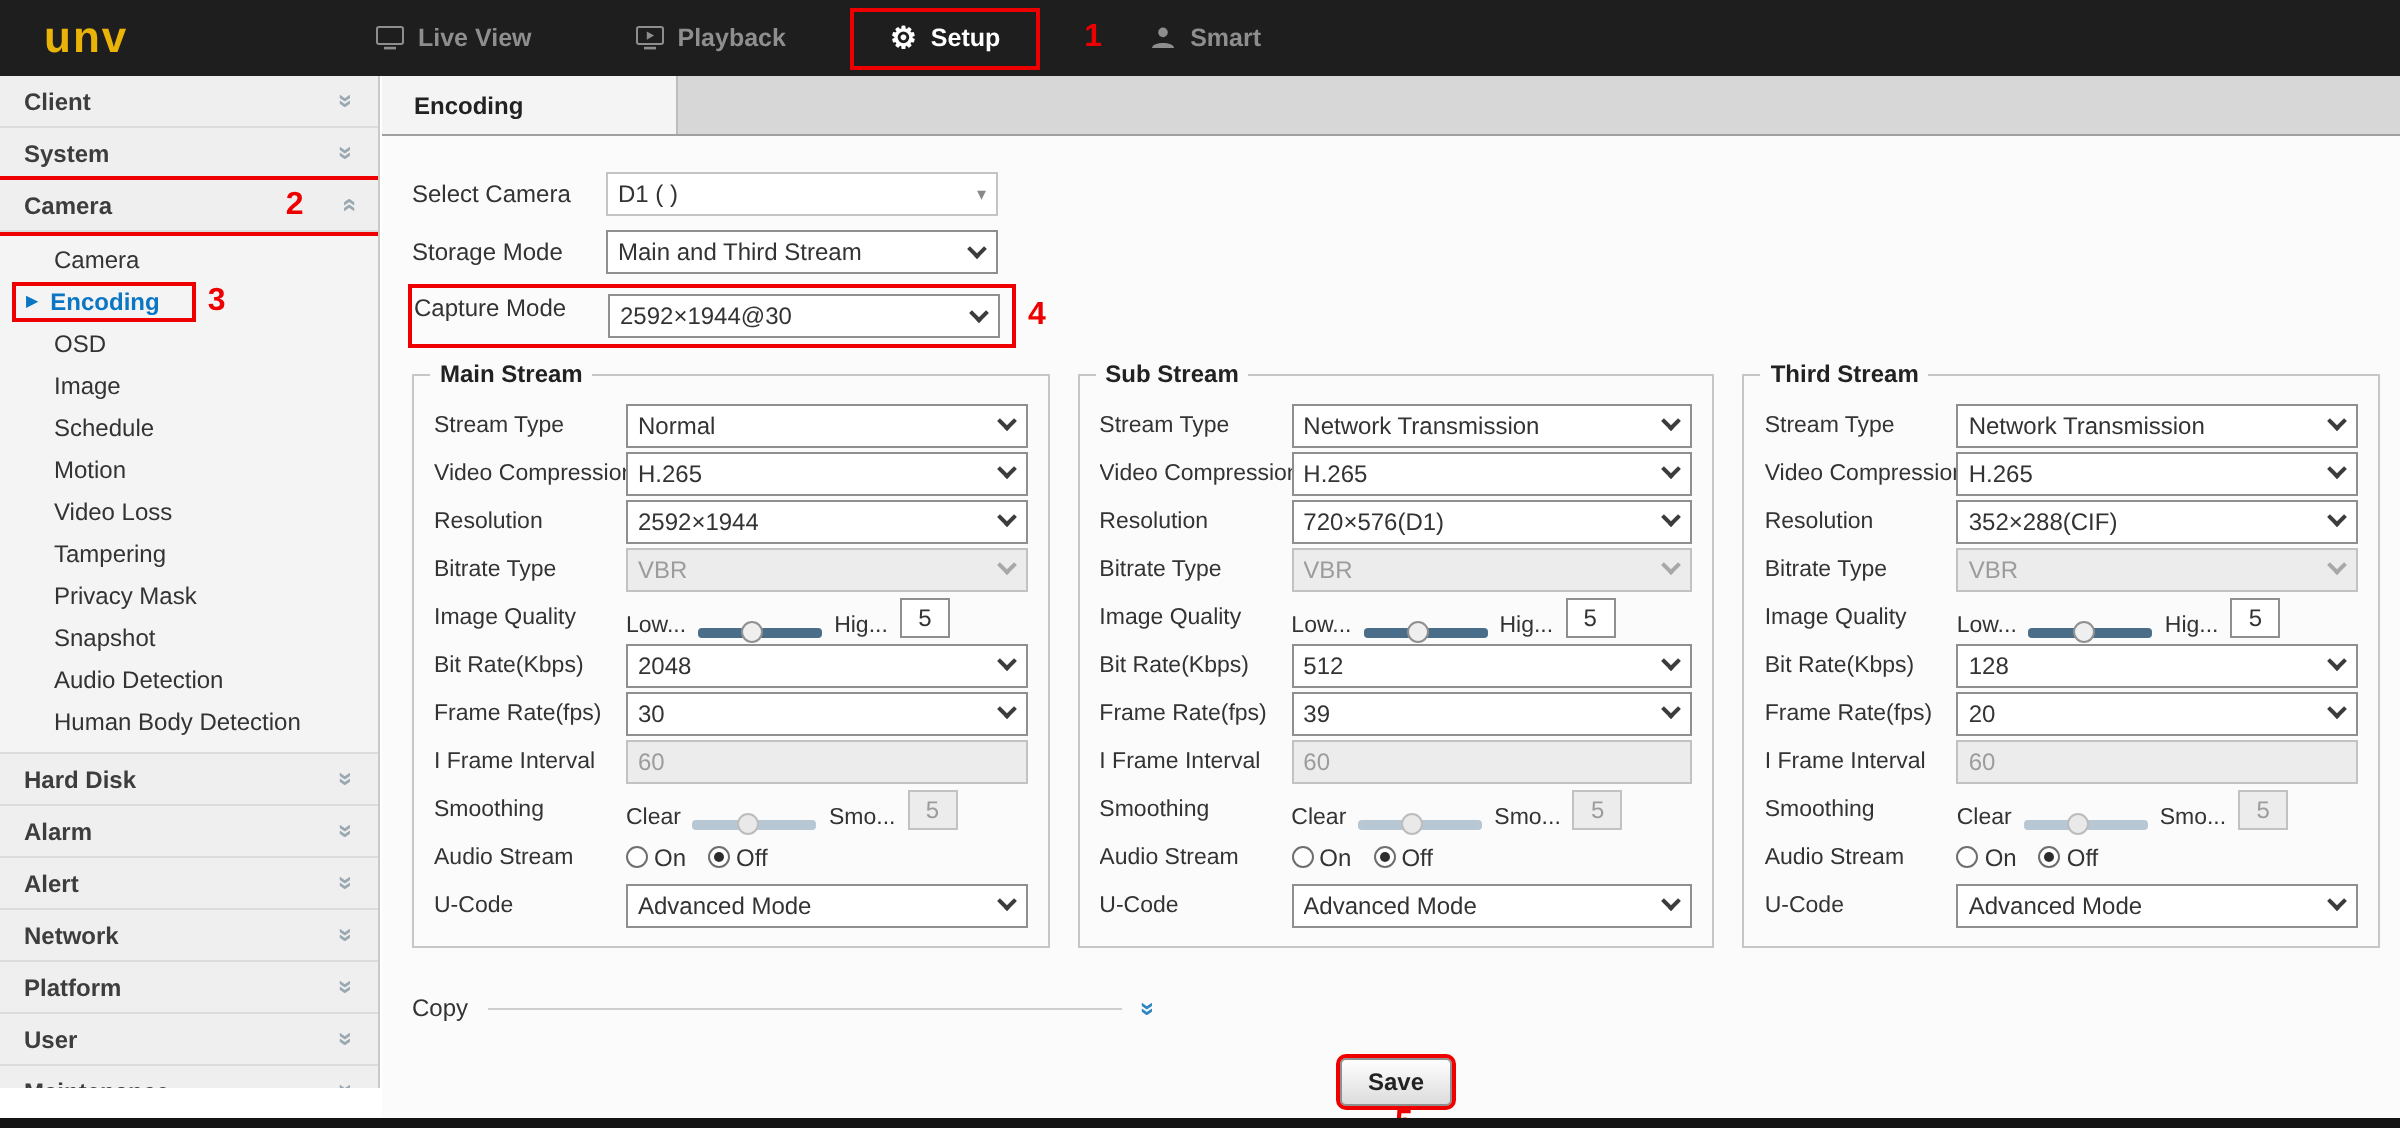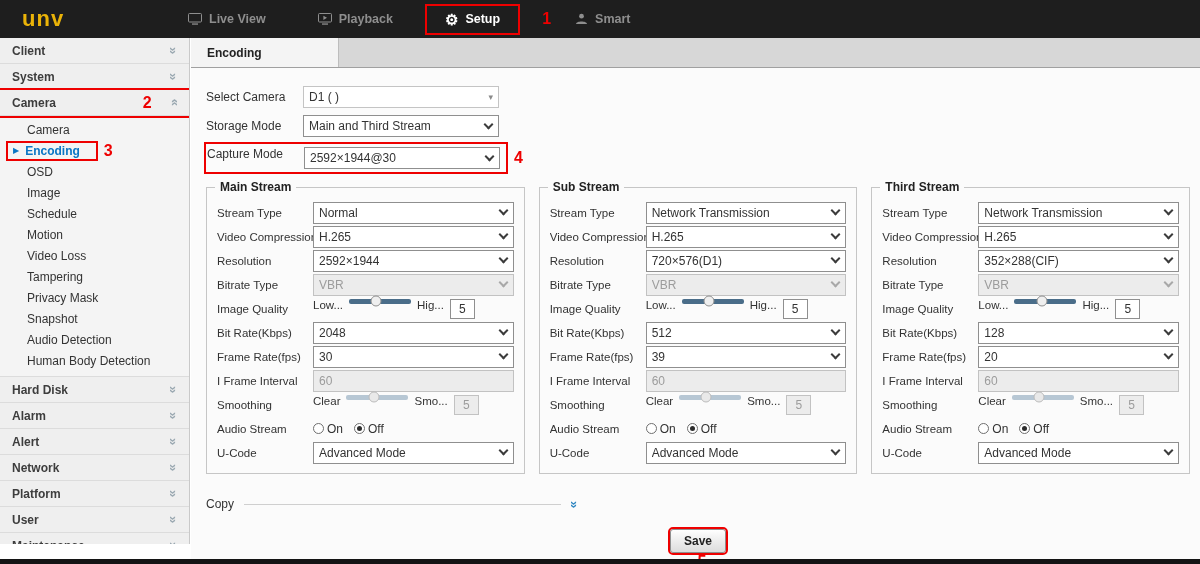--- a/index.html
+++ b/index.html
@@ -51,21 +51,21 @@
   .tri { color:#8a8a8a; font-size:9px; margin-left:6px; line-height:1; }
   .cap-inner { display:flex; align-items:flex-start; padding:3px 6px 3px 1px; }
 
   
   .streams { display:flex; gap:14px; margin-top:15px; }
   .stream-panel { position:relative; width:320px; border:1px solid #c6c6c6; padding:13px 10px 8px; background:#fbfbfb; }
   .panel-title { position:absolute; top:-8px; left:8px; background:#fbfbfb; padding:0 5px; font-weight:bold; color:#222; }
   .p-row { display:flex; align-items:center; height:23px; margin-bottom:1px; }
   .p-lbl { width:96px; flex-shrink:0; white-space:nowrap; overflow:hidden; font-size:11.5px; }
   .p-row .select, .p-row .inputbox { flex:1; width:auto; }
-  .slider-wrap { display:flex; align-items:flex-start; flex:1; }
+  .slider-wrap { display:flex; align-items:flex-end; flex:1; }
   .end-lbl { white-space:nowrap; font-size:11.5px; }
   .slider { position:relative; width:62px; height:5px; background:#4a6d89; border-radius:2px; margin:0 6px; cursor:pointer; }
   .slider .thumb { position:absolute; left:44%; top:50%; transform:translate(-50%,-50%); width:11px; height:11px; background:#efefef; border:1px solid #909090; border-radius:50%; }
   .slider.disabled { background:#b7c7d4; }
   .slider.disabled .thumb { background:#e9e9e9; border-color:#bcbcbc; }
   .qbox { width:25px; height:20px; border:1px solid #8f8f8f; background:#fff; display:flex; align-items:center; justify-content:center; margin-left:6px; cursor:text; }
   .radio-group { display:flex; align-items:center; gap:3px; }
   .radio { width:11px; height:11px; border:1px solid #6f6f6f; border-radius:50%; background:#fff; position:relative; cursor:pointer; flex-shrink:0; }
   .radio.checked::after { content:""; position:absolute; inset:2px; border-radius:50%; background:#2d2d2d; }
   .radio-lbl { margin-right:8px; }

